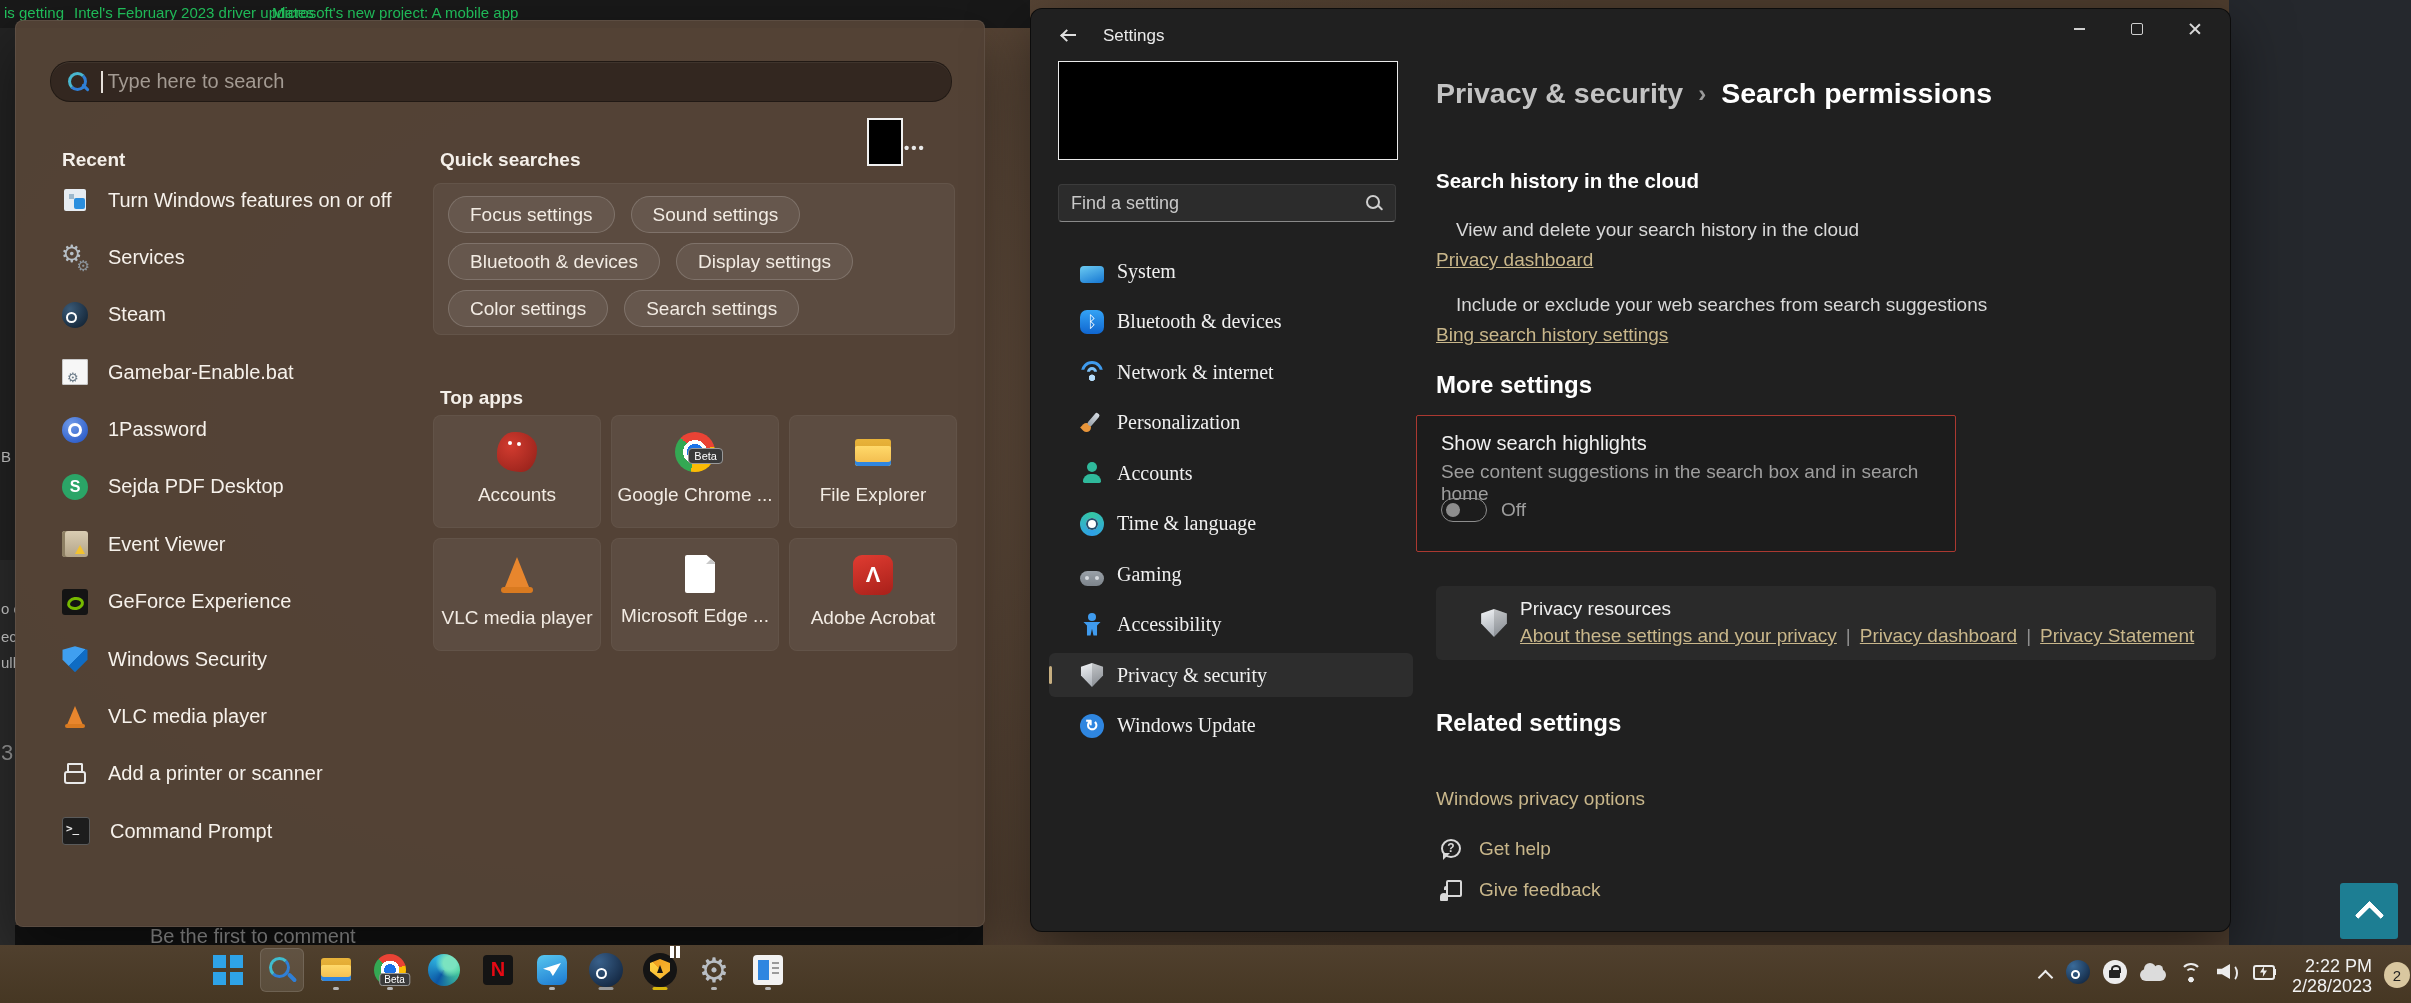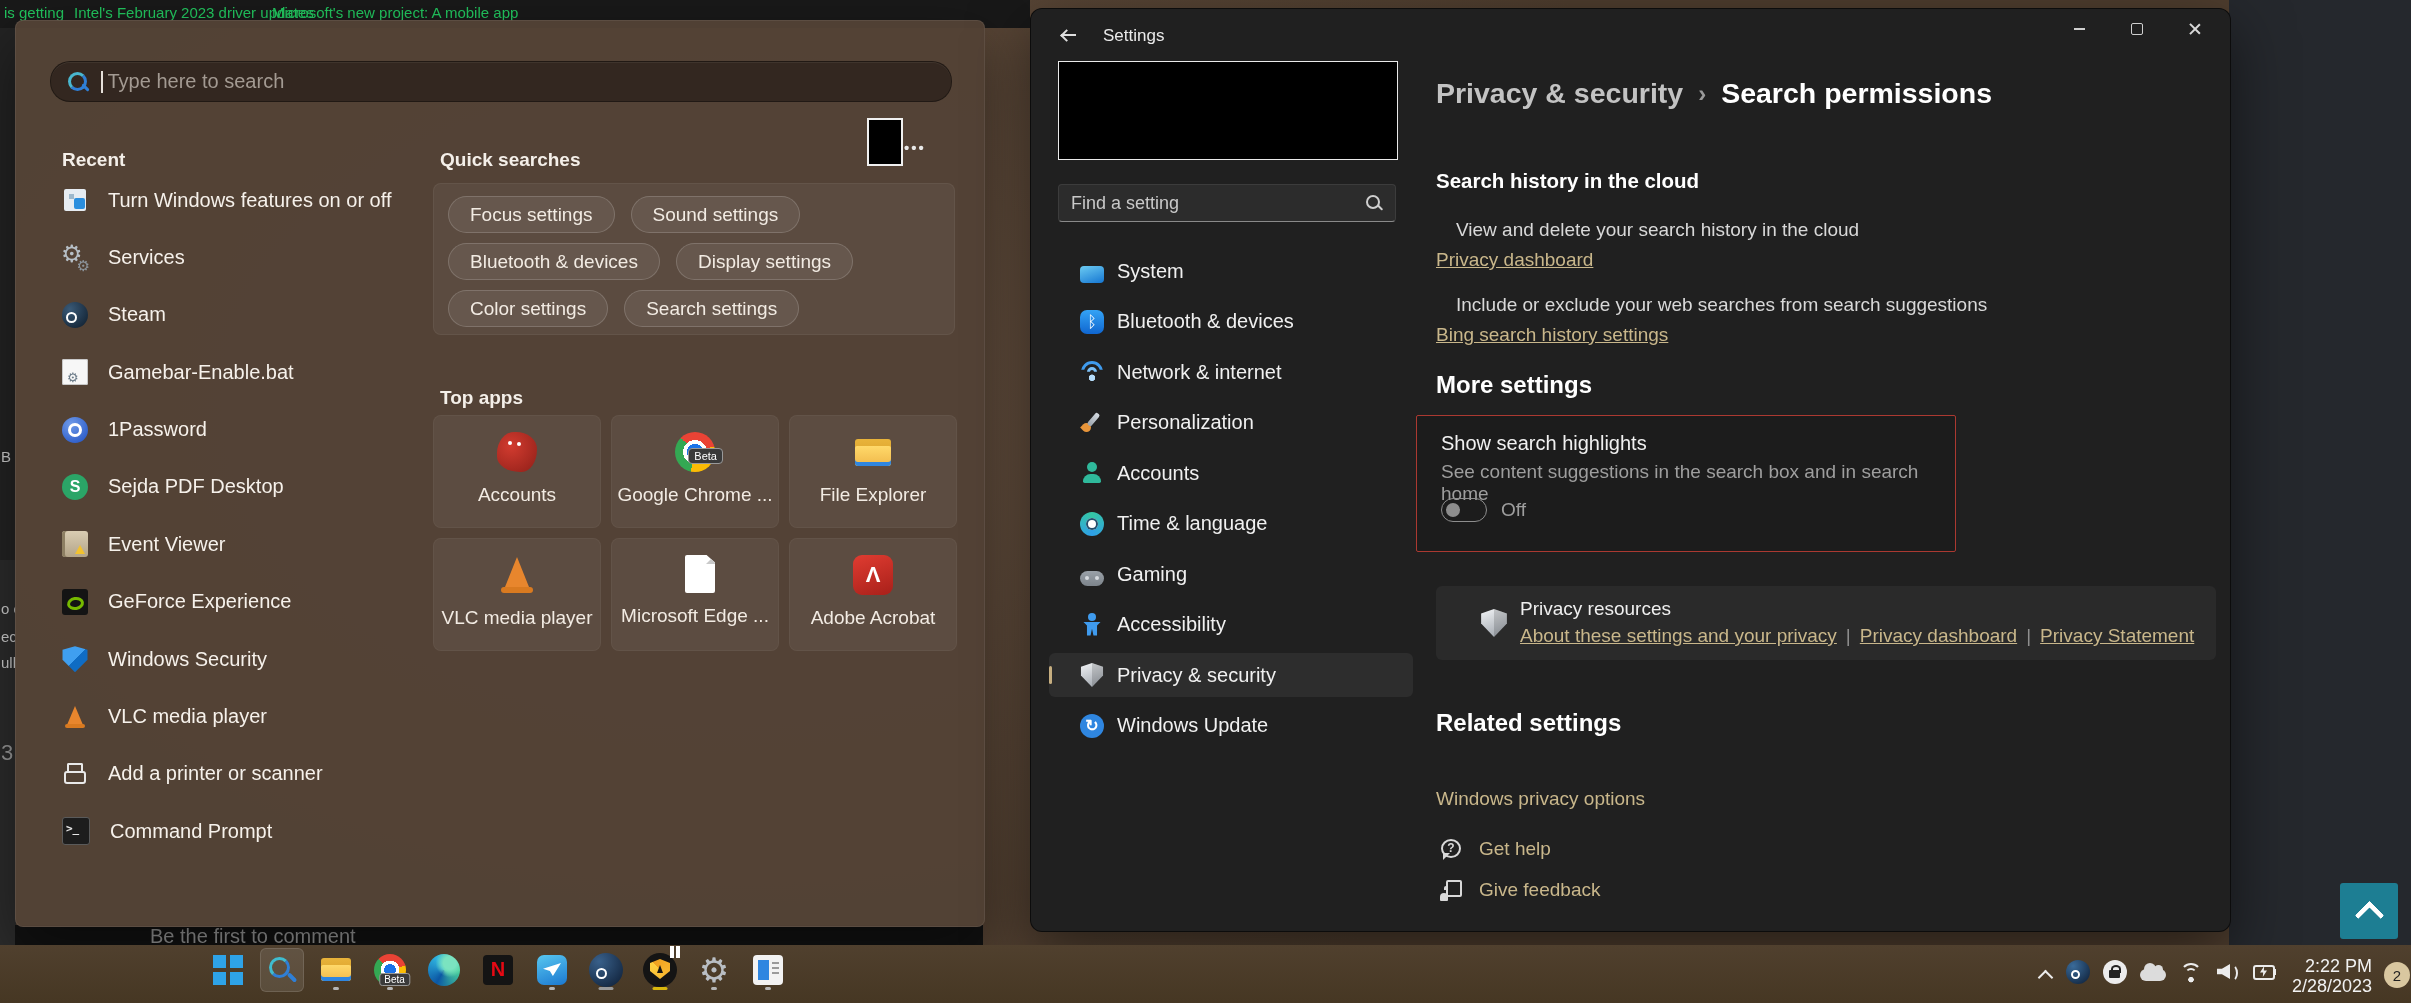--- a/index.html
+++ b/index.html
@@ -108,21 +108,21 @@
   #find-box{left:27px;top:175px;width:338px;height:38px;background:#2c2c2c;border:1px solid #3c3c3c;border-bottom:1px solid #8a8a8a;border-radius:4px;display:flex;align-items:center;box-sizing:border-box;}
   #find-box input{flex:1;background:transparent;border:none;outline:none;font:18px "Liberation Sans",sans-serif;color:#cfcfcf;padding-left:12px;}
   #find-box input::placeholder{color:#c9c9c9;}
   .mag-sm{position:relative;width:18px;height:18px;margin-right:12px;flex:none;}
   .mag-sm::before{content:"";position:absolute;left:1px;top:1px;width:10px;height:10px;border:2px solid #cfcfcf;border-radius:50%;}
   .mag-sm::after{content:"";position:absolute;right:2px;bottom:1px;width:2px;height:7px;background:#cfcfcf;border-radius:1px;transform:rotate(-45deg);}
   #nav-list{left:18px;top:240px;width:364px;display:flex;flex-direction:column;gap:6.5px;}
   .nav-item{position:relative;height:44px;border-radius:6px;display:flex;align-items:center;padding-left:31px;box-sizing:border-box;}
   .nav-item.selected{background:#2d2d2d;}
   .nav-item.selected::before{content:"";position:absolute;left:0;top:13px;width:3px;height:18px;border-radius:2px;background:#c6ae80;}
-  .nav-label{font-size:20px;color:#f0f0f0;white-space:nowrap;}
+  .nav-label{font-size:20px;color:#f0f0f0;white-space:nowrap;font-family:Liberation Serif, serif;}
   .nv{position:relative;width:24px;height:24px;flex:none;margin-right:13px;}
   .ic-system{top:3px;height:17px !important;background:linear-gradient(160deg,#6ccbf2,#1576d2);border-radius:4px;}
   .ic-bt{background:linear-gradient(#34a3f5,#0f66d0);border-radius:7px;}
   .ic-bt::after{content:"ᛒ";position:absolute;width:100%;text-align:center;top:0;font-size:16px;line-height:24px;color:#fff;}
   .ic-net{background:radial-gradient(circle at 50% 74%,#b5dcfa 3px,rgba(0,0,0,0) 3.5px);}
   .ic-net::before{content:"";position:absolute;inset:1px;border-radius:50%;border:3px solid #3f9bee;clip-path:polygon(0 0,100% 0,100% 40%,0 40%);}
   .ic-net::after{content:"";position:absolute;inset:7px;border-radius:50%;border:3px solid #7cc0f7;clip-path:polygon(0 0,100% 0,100% 48%,0 48%);}
   .ic-pers::before{content:"";position:absolute;left:2px;top:12px;width:9px;height:9px;border-radius:50% 50% 50% 0;background:#e8953a;transform:rotate(45deg);}
   .ic-pers::after{content:"";position:absolute;left:11px;top:1px;width:5px;height:15px;background:linear-gradient(#d5dbe2,#9aa2ab);transform:rotate(40deg);border-radius:2px;}
   .ic-apps::before{content:"";position:absolute;left:2px;top:13px;width:9px;height:9px;background:#aab1b8;box-shadow:0 -11px 0 #aab1b8,11px 0 0 #aab1b8;}

